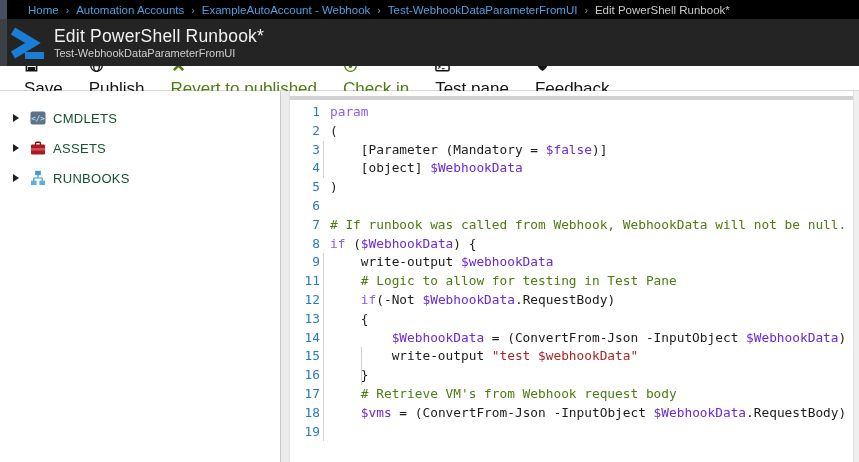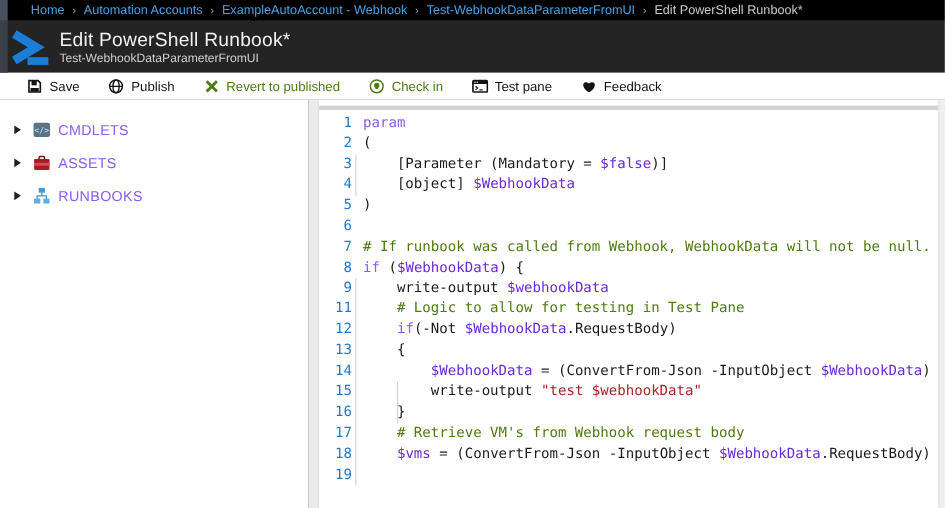--- a/index.html
+++ b/index.html
@@ -18,36 +18,36 @@
   .app-header { height:47px; background:#242424; position:relative; display:flex; align-items:center; }
   .app-header .edge { position:absolute; left:0; top:0; width:7px; height:47px; background:#3b4046; }
   .ps-icon { width:40px; height:40px; margin-left:8px; flex:0 0 auto; }
   .header-text { margin-left:6px; line-height:1.15; }
   .header-title { color:#f1f1f1; font-size:17.5px; font-weight:400; letter-spacing:.2px; }
   .header-subtitle { color:#cfcfcf; font-size:11px; margin-top:1px; }
 
   
   .toolbar { height:25px; background:#ffffff; border-bottom:1px solid #d9d9d9;
              display:flex; align-items:center; padding-left:24px; }
-  .tb-btn { display:flex; align-items:flex-end; gap:6px; margin-right:26px; font-size:12px;
+  .tb-btn { display:flex; align-items:flex-start; gap:6px; margin-right:26px; font-size:17px;
             color:#141414; background:none; border:none; cursor:pointer;
-            font-family:"Liberation Sans", sans-serif; }
+            font-family:"Liberation Sans", sans-serif;flex-direction:column; }
   .tb-btn.disabled { color:#4d7c0f; cursor:default; }
   .tb-icon { width:15px; height:15px; display:inline-flex; }
   .tb-icon svg { width:100%; height:100%; }
 
   
   .content { display:flex; height:371px; }
   .sidebar { width:280px; background:#fff; padding-top:12px; }
   .side-item { display:flex; align-items:center; height:30px; padding-left:13px; cursor:pointer; }
   .tri { width:0; height:0; border-left:6px solid #1f1f1f;
          border-top:4.5px solid transparent; border-bottom:4.5px solid transparent; margin-right:11px; }
   .side-icon { width:16px; height:16px; margin-right:7px; }
   .side-icon svg { width:100%; height:100%; }
-  .side-label { font-size:13px; color:#8b5cf6; letter-spacing:.3px; }
+  .side-label { font-size:13px; color:#14532d; letter-spacing:.3px; }
 
   .splitter { width:10px; background:#ebebeb; border-left:1px solid #c9c9c9; border-right:1px solid #e0e0e0; }
 
   .editor { flex:1; position:relative; background:#fff; overflow:hidden; }
   .hscroll { height:4px; background:#d2d2d2; margin-top:5px; width:100%; }
   .vscroll { position:absolute; right:0; top:0; bottom:0; width:6px; background:#efefef;
              border-left:1px solid #e2e2e2; }
   .code-area { margin-top:3px; font-family:"DejaVu Sans Mono", monospace; font-size:12.8px; }
   .code-line { height:18.8px; line-height:18.8px; white-space:pre; display:flex; }
   .ln { display:inline-block; width:30px; text-align:right; color:#2779c7; flex:0 0 auto; }

